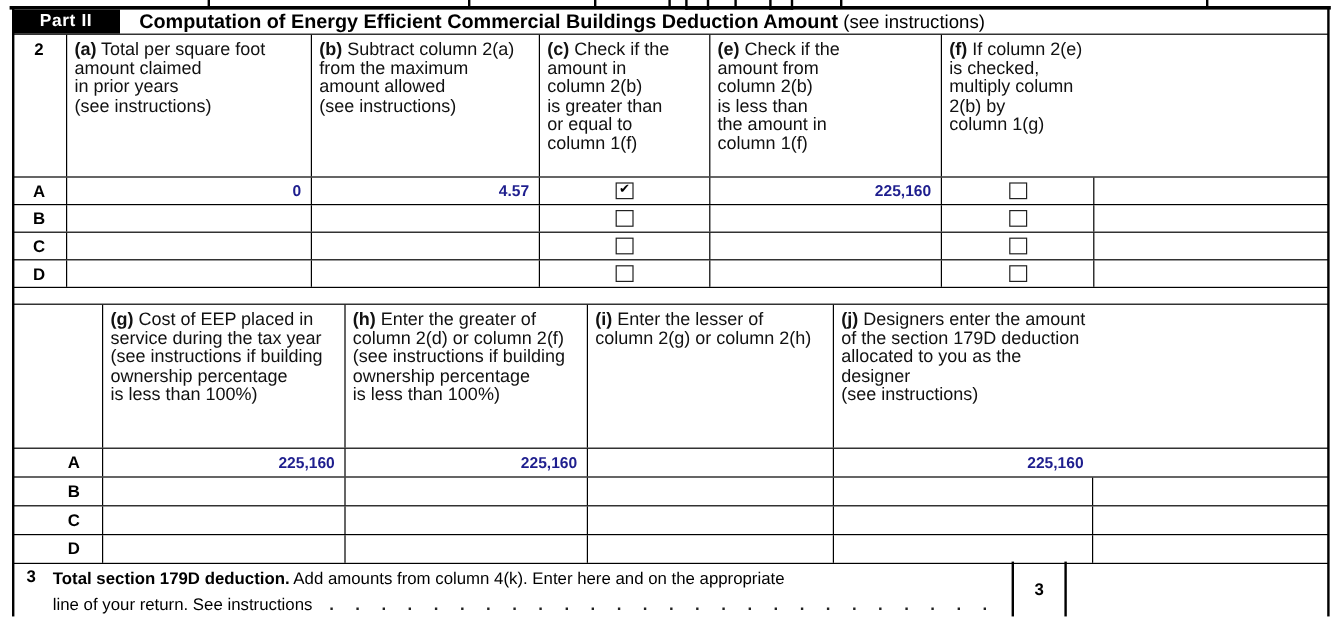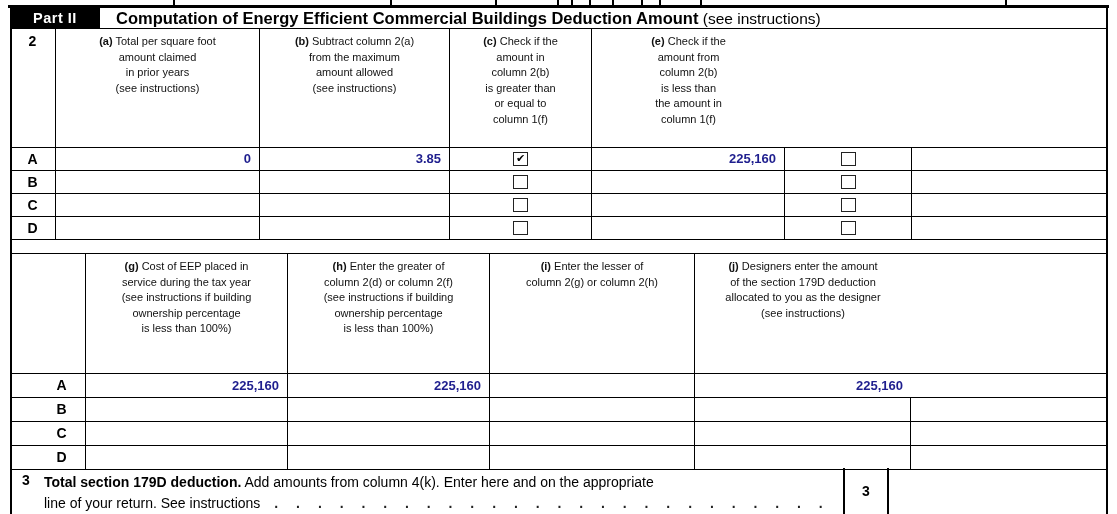--- a/index.html
+++ b/index.html
@@ -18,21 +18,21 @@
   .part-box{width:90px;height:20px;background:#000;color:#fff;font-weight:bold;font-size:14.5px;display:flex;align-items:center;justify-content:center;letter-spacing:.5px;flex:0 0 auto;}
   .part-title{margin-left:16px;font-size:16.5px;font-weight:bold;white-space:nowrap;}
   .part-title .suffix{font-weight:normal;font-size:15.5px;}
   
   .tbl{position:absolute;left:10px;width:1097px;border-top:1.5px solid #000;}
   .trow{display:grid;border-bottom:1.5px solid #000;}
   .t1 .trow{grid-template-columns:46px 204px 190px 142px 193px 127px 195px;}
   .t2 .trow{grid-template-columns:48px 202px 202px 205px 216px 224px;padding-left:28px;}
   .cell{border-right:1.5px solid #000;position:relative;overflow:hidden;}
   .cell:last-child{border-right:none;}
-  .hdr{font-size:11px;line-height:15.5px;text-align:center;padding:5px 6px 0 6px;color:#111;}
+  .hdr{font-size:15px;line-height:15.5px;padding:5px 6px 0 6px;color:#111;}
   .hdr .tag{font-weight:bold;}
   .hdr .txt{white-space:pre-line;}
   .itemnum{font-weight:bold;font-size:14px;text-align:center;padding-top:4px;}
   .letter{font-weight:bold;font-size:14px;text-align:center;line-height:22px;}
   .t2 .letter{line-height:23px;}
   .val{font-weight:bold;font-size:13px;text-align:right;padding-right:8px;line-height:22px;color:#1e1e8e;}
   .t2 .val{line-height:23px;}
   .ckcell{display:flex;align-items:center;justify-content:center;}
   .cb{width:15px;height:14px;border:1.5px solid #222;display:flex;align-items:center;justify-content:center;background:#fff;box-sizing:border-box;}
   .cb span{font-size:11px;line-height:11px;color:#000;font-weight:bold;transform:translateY(-1px);}
@@ -88,26 +88,29 @@
 column 2(b)
 is greater than
 or equal to
 column 1(f)</span></div>
       <div class="cell hdr"><span class="tag">(e)</span> <span class="txt">Check if the
 amount from
 column 2(b)
 is less than
 the amount in
 column 1(f)</span></div>
+      <div class="cell hdr"><span class="tag">(f)</span> <span class="txt">If column 2(e) is checked,
+multiply column 2(b) by
+column 1(g)</span></div>
     </div>
 
     <div class="trow" style="height:22px">
       <div class="cell letter">A</div>
       <div class="cell val">0</div>
-      <div class="cell val">3.85</div>
+      <div class="cell val">4.57</div>
       <div class="cell ckcell">
           <span class="cb">
             <span>✔</span>
           </span>
         </div>
       <div class="cell val">225,160</div>
       <div class="cell ckcell">
           <span class="cb">
             <span></span>
           </span>

